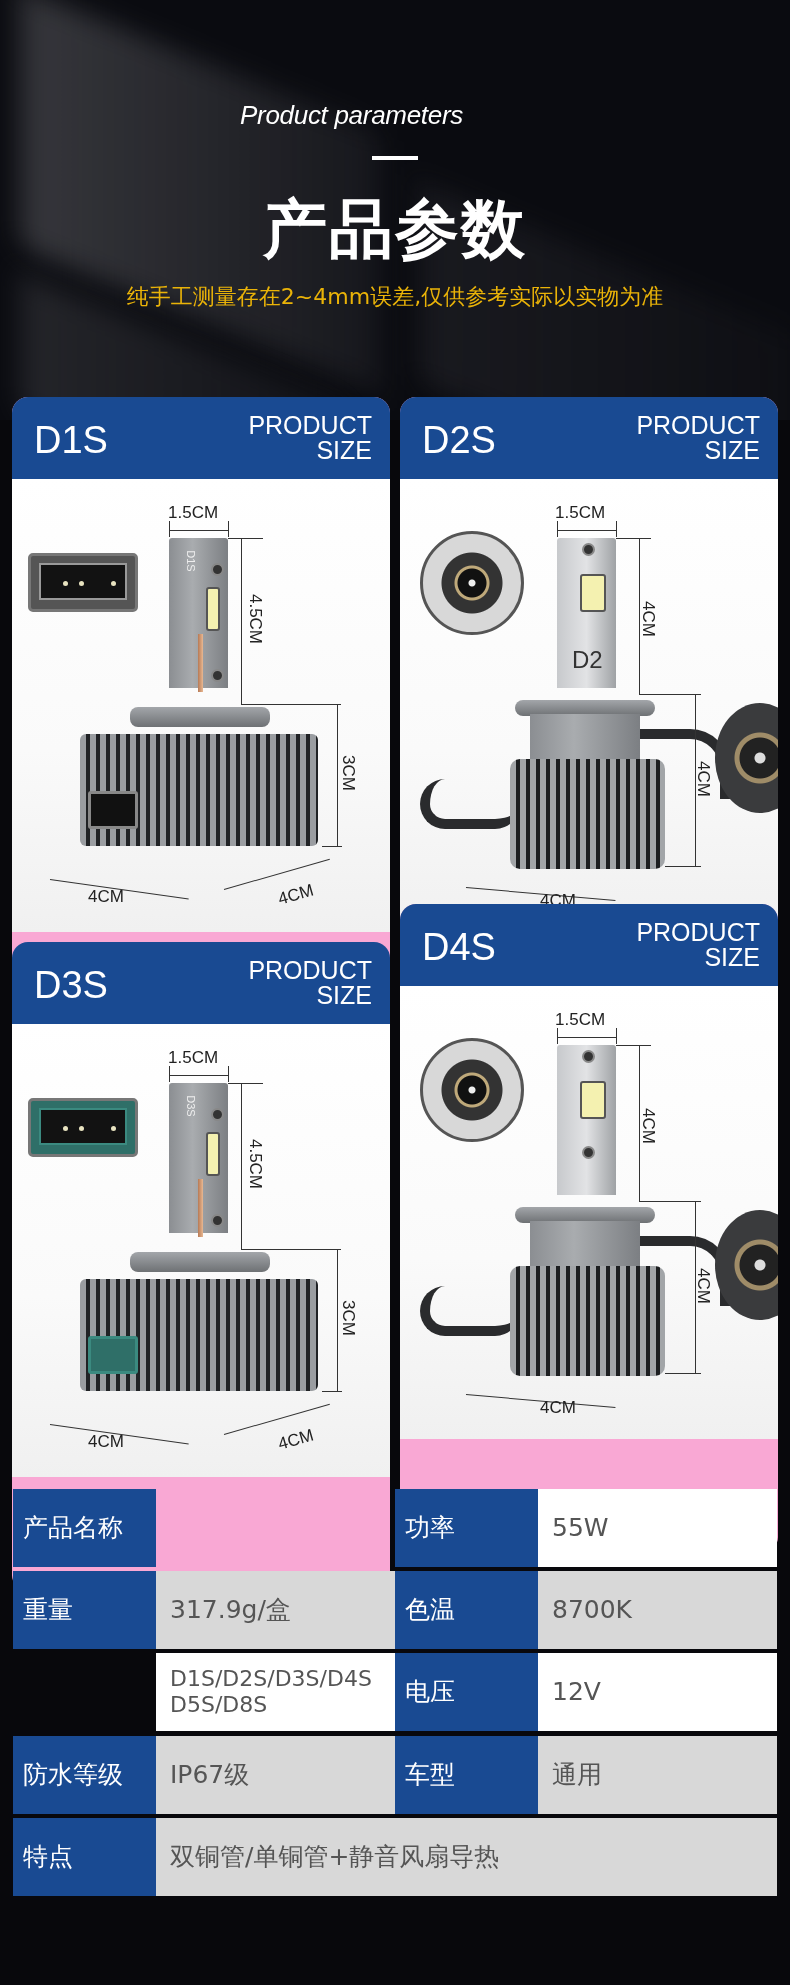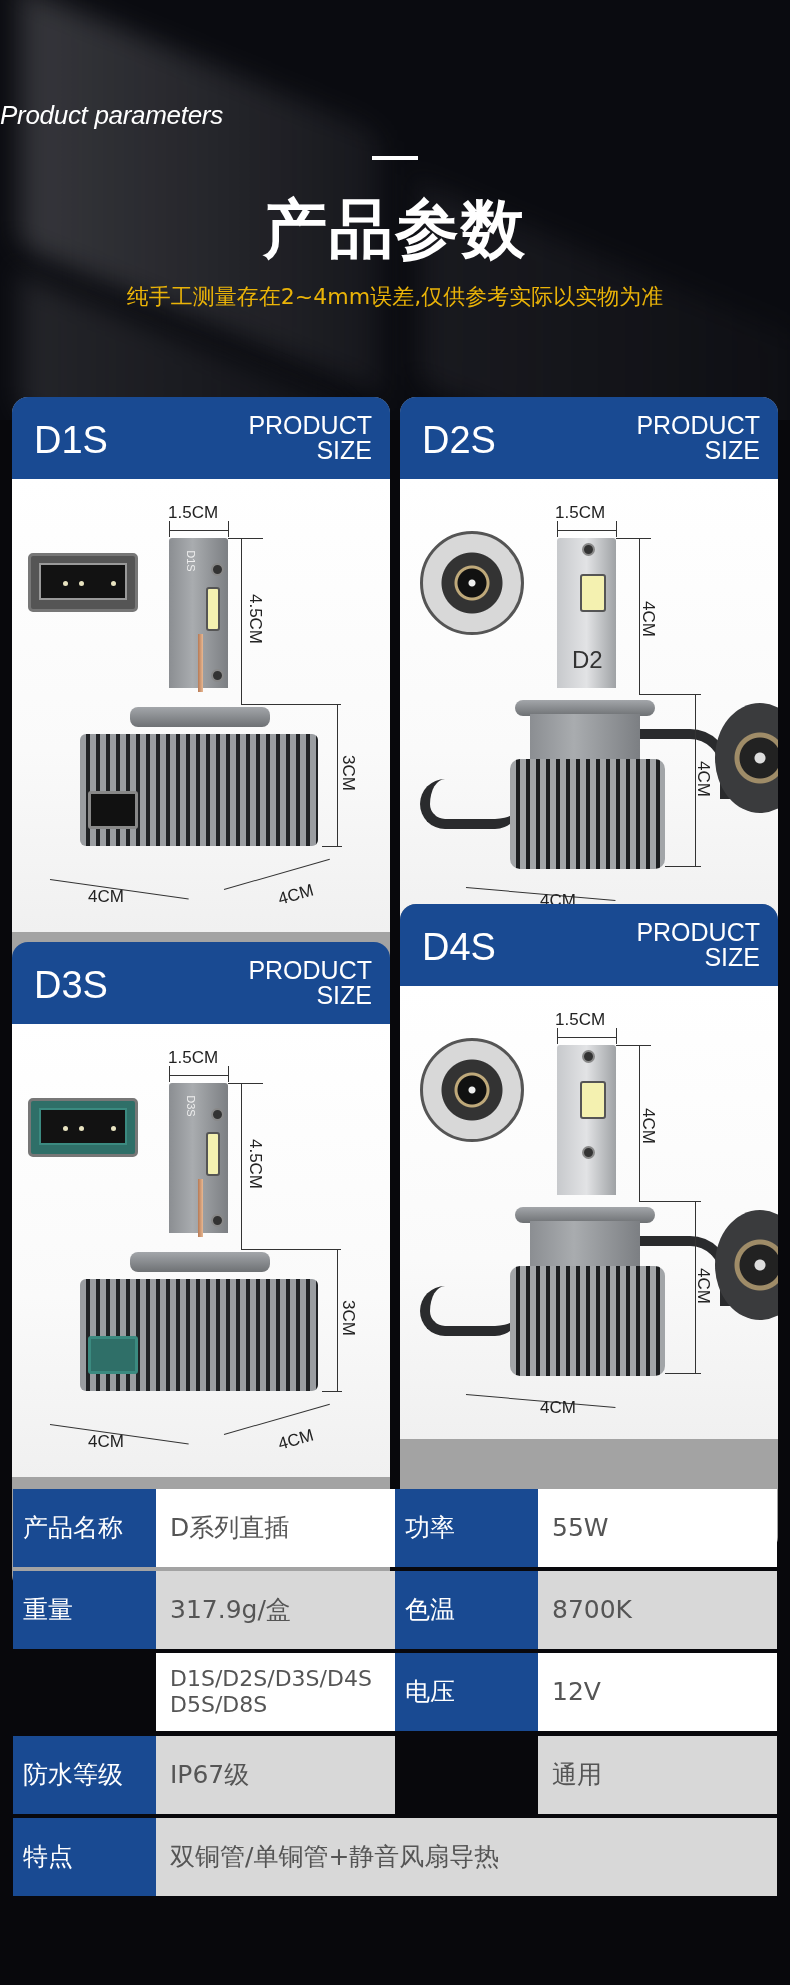--- a/index.html
+++ b/index.html
@@ -2,25 +2,25 @@
 <html><head>
 <meta charset="utf-8">
 <style>
   html,body{margin:0;padding:0;}
   body{width:790px;height:1985px;background:#08080c;position:relative;overflow:hidden;font-family:"Liberation Sans","DejaVu Sans",sans-serif;}
   .bg-top{position:absolute;left:0;top:0;width:790px;height:420px;background:#0a0b10;overflow:hidden;}
   .streak{position:absolute;background:linear-gradient(90deg,rgba(90,90,95,0.55),rgba(60,60,66,0.25));filter:blur(14px);}
   .s1{left:20px;top:60px;width:360px;height:260px;transform:skewY(22deg);}
   .s2{left:20px;top:340px;width:330px;height:140px;transform:skewY(22deg);opacity:.6}
   .s3{left:420px;top:260px;width:380px;height:200px;background:linear-gradient(90deg,rgba(40,40,46,0.5),rgba(30,30,34,0.2));transform:skewY(22deg);}
-  .hero-en{position:absolute;left:0;top:100px;width:703px;color:#fff;font-style:italic;font-size:26px;letter-spacing:-0.3px;}
+  .hero-en{position:absolute;left:0;top:100px;width:703px;text-align:center;color:#fff;font-style:italic;font-size:26px;letter-spacing:-0.3px;}
   .hero-div{position:absolute;left:372px;top:156px;width:46px;height:4px;background:#fff;}
   .hero-cn{position:absolute;left:0;top:186px;width:790px;text-align:center;color:#fff;font-weight:bold;font-size:64px;letter-spacing:2px;font-family:"DejaVu Sans",sans-serif;}
   .hero-sub{position:absolute;left:0;top:282px;width:790px;text-align:center;color:#eab308;font-size:22px;font-family:"DejaVu Sans",sans-serif;}
-  .card{position:absolute;width:378px;height:649px;background:#a3a3a3;border-radius:16px;overflow:hidden;}
+  .card{position:absolute;width:378px;height:649px;background:#f9a8d4;border-radius:16px;overflow:hidden;}
   .card-head{position:absolute;left:0;top:0;width:100%;height:82px;background:#194a92;}
   .card-model{position:absolute;left:22px;top:22px;color:#fff;font-size:38px;}
   .card-ps{position:absolute;right:18px;top:16px;color:#fff;font-size:25px;line-height:25px;text-align:right;}
   .card-body{position:absolute;left:0;top:82px;width:100%;height:453px;background:linear-gradient(180deg,#ffffff 0%,#fafafa 60%,#f0f0f0 100%);}
   .dim{position:absolute;color:#222;font-size:17px;}
   .vline{position:absolute;width:1px;background:#333;}
   .hline{position:absolute;height:1px;background:#333;}
   .rot{transform:rotate(90deg);transform-origin:center;white-space:nowrap;}
   .stem{position:absolute;background:linear-gradient(90deg,#8b8e92,#a9acaf 40%,#7c7f83);border-radius:3px 3px 0 0;}
   .chip{position:absolute;background:#f4f1b0;border:2px solid #555;border-radius:3px;}
@@ -213,40 +213,40 @@
     <div class="vline" style="left:295px;top:215px;height:172px;"></div>
     <div class="dim rot" style="left:285px;top:290px;">4CM</div>
     <div class="diag" style="left:66px;top:408px;width:150px;transform:rotate(5deg);"></div>
     <div class="dim" style="left:140px;top:412px;">4CM</div>
   </div>
 </div>
 
 <div class="tbl">
   <div class="trow" style="top:0;">
     <div class="lab" style="left:0;width:143px;">产品名称</div>
-    <div class="val white" style="left:143px;width:239px;">D系列直插</div>
     <div class="lab" style="left:382px;width:143px;">功率</div>
     <div class="val white" style="left:525px;width:239px;">55W</div>
   </div>
   <div class="trow" style="top:82px;">
     <div class="lab" style="left:0;width:143px;">重量</div>
     <div class="val grey" style="left:143px;width:239px;">317.9g/盒</div>
     <div class="lab" style="left:382px;width:143px;">色温</div>
     <div class="val grey" style="left:525px;width:239px;">8700K</div>
   </div>
   <div class="trow" style="top:164px;">
     <div class="val white two" style="left:143px;width:239px;">
       <div>D1S/D2S/D3S/D4S</div>
       <div>D5S/D8S</div>
     </div>
     <div class="lab" style="left:382px;width:143px;">电压</div>
     <div class="val white" style="left:525px;width:239px;">12V</div>
   </div>
   <div class="trow" style="top:247px;">
     <div class="lab" style="left:0;width:143px;">防水等级</div>
     <div class="val grey" style="left:143px;width:239px;">IP67级</div>
+    <div class="lab" style="left:382px;width:143px;">车型</div>
     <div class="val grey" style="left:525px;width:239px;">通用</div>
   </div>
   <div class="trow" style="top:329px;">
     <div class="lab" style="left:0;width:143px;">特点</div>
     <div class="val grey" style="left:143px;width:621px;">双铜管/单铜管+静音风扇导热</div>
   </div>
 </div>
 
 </body></html>

